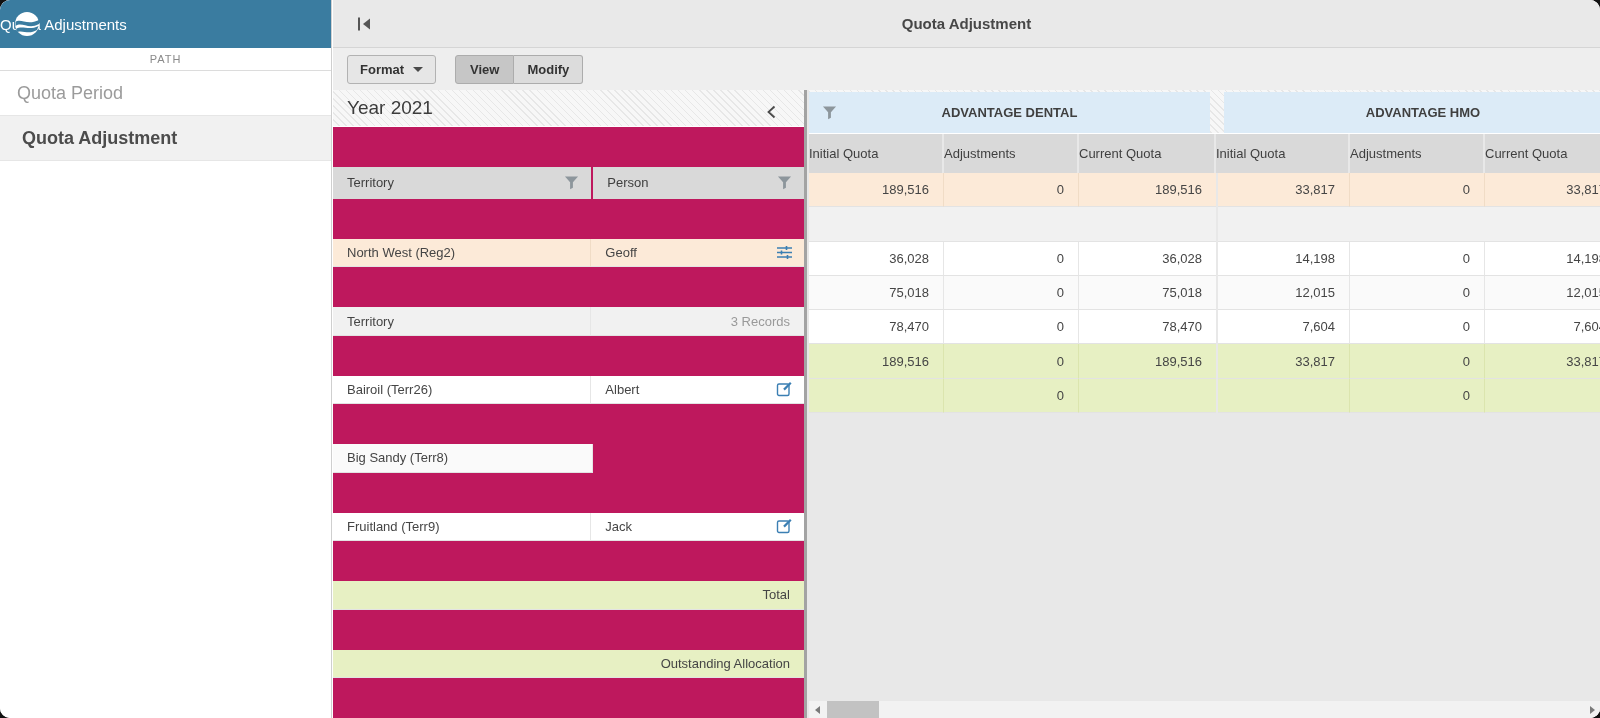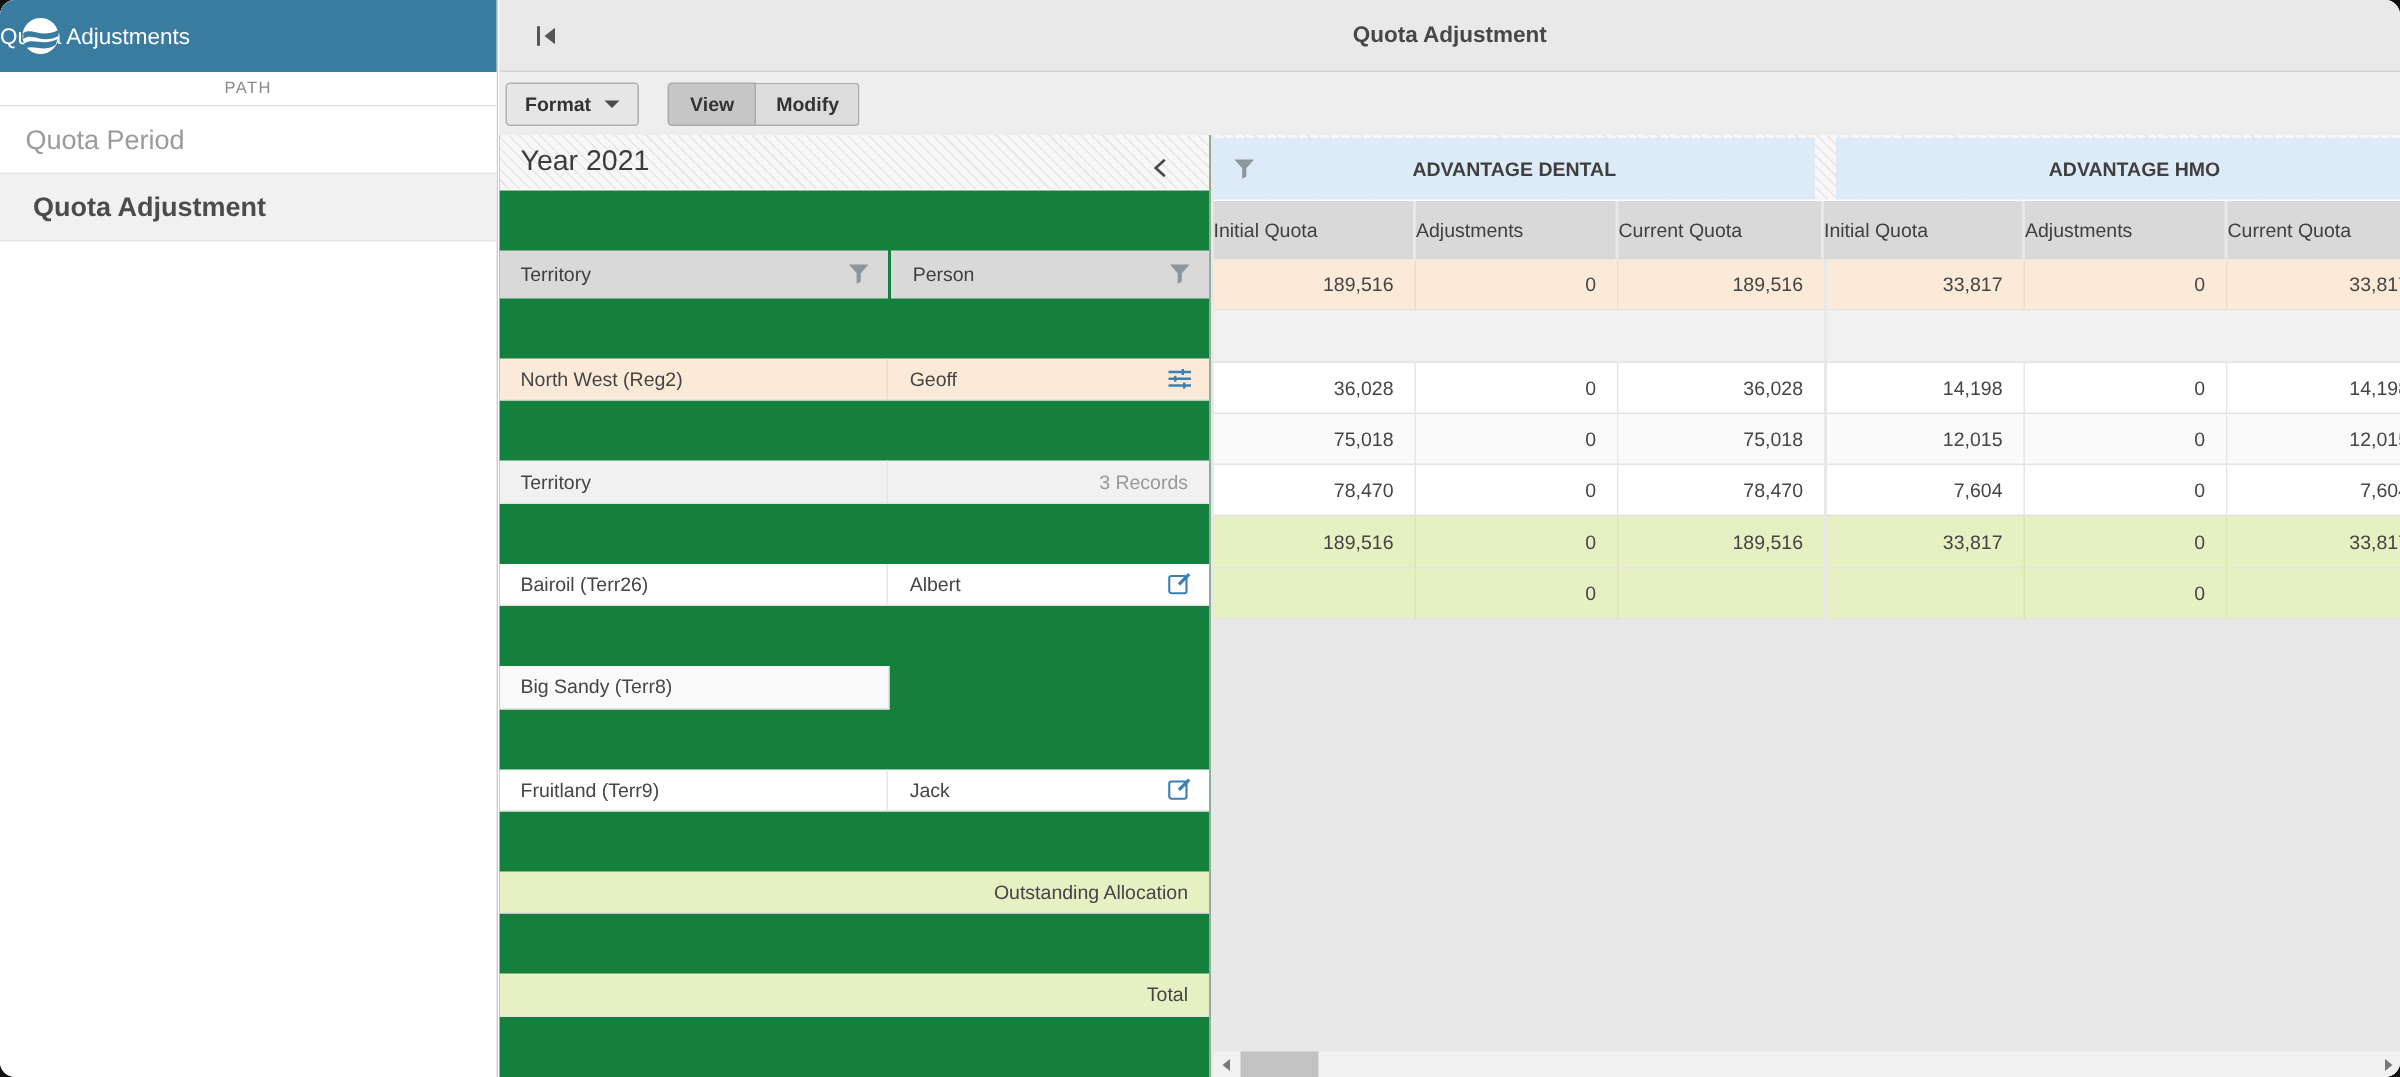--- a/index.html
+++ b/index.html
@@ -14,31 +14,31 @@
   .path-bar { height:23px; display:flex; align-items:center; justify-content:center; font-size:11px; color:#8a8a8a; letter-spacing:1px; border-bottom:1px solid #dcdcdc; background:#fff; }
   .side-item { height:45px; display:flex; align-items:center; font-size:18px; border-bottom:1px solid #e6e6e6; cursor:pointer; }
   .side-item.inactive { color:#9b9b9b; padding-left:17px; background:#fff; }
   .side-item.active { color:#4c4c4c; font-weight:bold; padding-left:22px; background:#f1f1f1; }
 
   
   .main { position:absolute; left:333px; right:0; top:0; bottom:0; background:#e8e8e8; }
   .topbar { position:relative; height:48px; background:#e9e9e9; border-bottom:1px solid #d5d5d5; display:flex; align-items:center; justify-content:center; }
   .collapse-btn { position:absolute; left:22px; top:14px; width:20px; height:20px; cursor:pointer; }
   .topbar-title { font-size:15px; font-weight:bold; color:#474747; }
-  .toolbar { height:42px; background:#eeeeee; display:flex; align-items:center; padding-left:4px; }
+  .toolbar { height:42px; background:#eeeeee; display:flex; align-items:center; padding-left:14px; }
   .btn { height:29px; display:flex; align-items:center; font-size:13px; font-weight:bold; color:#333; cursor:pointer; }
   .btn-format { background:#e6e6e6; border:1px solid #b2b2b2; border-radius:3px; padding:0 12px; margin-right:19px; }
   .caret-down { width:0; height:0; border-left:5px solid transparent; border-right:5px solid transparent; border-top:5px solid #4a4a4a; margin-left:9px; }
   .btn-view { background:#c6c6c6; border:1px solid #acacac; border-radius:3px 0 0 3px; padding:0 14px; }
   .btn-modify { background:#dcdcdc; border:1px solid #acacac; border-left:none; border-radius:0 3px 3px 0; padding:0 13px; }
 
   
   .grid { position:absolute; top:90px; left:0; right:0; bottom:0; }
   .hatch { background:repeating-linear-gradient(45deg, #f7f7f7 0px, #f7f7f7 4px, #e7e7e7 4px, #e7e7e7 5px); }
-  .left-pane { position:absolute; left:0; top:0; bottom:0; width:474px; background:#15803d; border-right:1px solid #a3a3a3; display:flex; flex-direction:column;gap:40px; }
+  .left-pane { position:absolute; left:0; top:0; bottom:0; width:474px; background:#be185d; border-right:3px solid #a3a3a3; display:flex; flex-direction:column;gap:40px; }
   .right-pane { position:absolute; left:476px; right:0; top:0; bottom:0; background:#e8e8e8; overflow:hidden; }
   .rp-inner { width:813px; display:flex; flex-direction:column; }
 
   .period-band { height:44px; position:relative; border-bottom:1px solid #fff; display:flex; align-items:center; }
   .period-label { font-size:19px; color:#3c3c3c; padding-left:14px; }
   .period-chevron { position:absolute; right:24px; top:14px; width:16px; height:16px; cursor:pointer; }
 
   .group-band { height:44px; display:flex; align-items:flex-end; border-bottom:1px solid #fff; }
   .group-hdr { height:41px; background:#dcebf7; display:flex; align-items:center; justify-content:center; position:relative; font-size:13px; font-weight:bold; color:#3f3f3f; }
   .group-dental { width:407px; margin-right:14px; }
@@ -208,26 +208,26 @@
             <span>Jack</span>
             <span class="row-icon">
               <svg viewBox="0 0 16 16" width="16" height="16" fill="none" stroke="#3b7fb3">
                 <rect x="1.5" y="3" width="11.5" height="11.5" rx="1.5" stroke-width="1.4"></rect>
                 <path d="M14.8 1.8 L8 8.6" stroke-width="2.2"></path>
               </svg>
             </span>
           </div>
         </div>
 
-        <div class="row">
-          <div class="cell num bg-green w-span-left">Outstanding Allocation</div>
-        </div>
-
         <div class="row" style="height:35px;">
           <div class="cell num bg-green w-span-left">Total</div>
+        </div>
+
+        <div class="row">
+          <div class="cell num bg-green w-span-left">Outstanding Allocation</div>
         </div>
 
         <div class="lp-filler"></div>
       </div>
 
       <div class="right-pane">
         <div class="rp-inner">
 
           <div class="group-band hatch">
             <div class="group-hdr group-dental">

